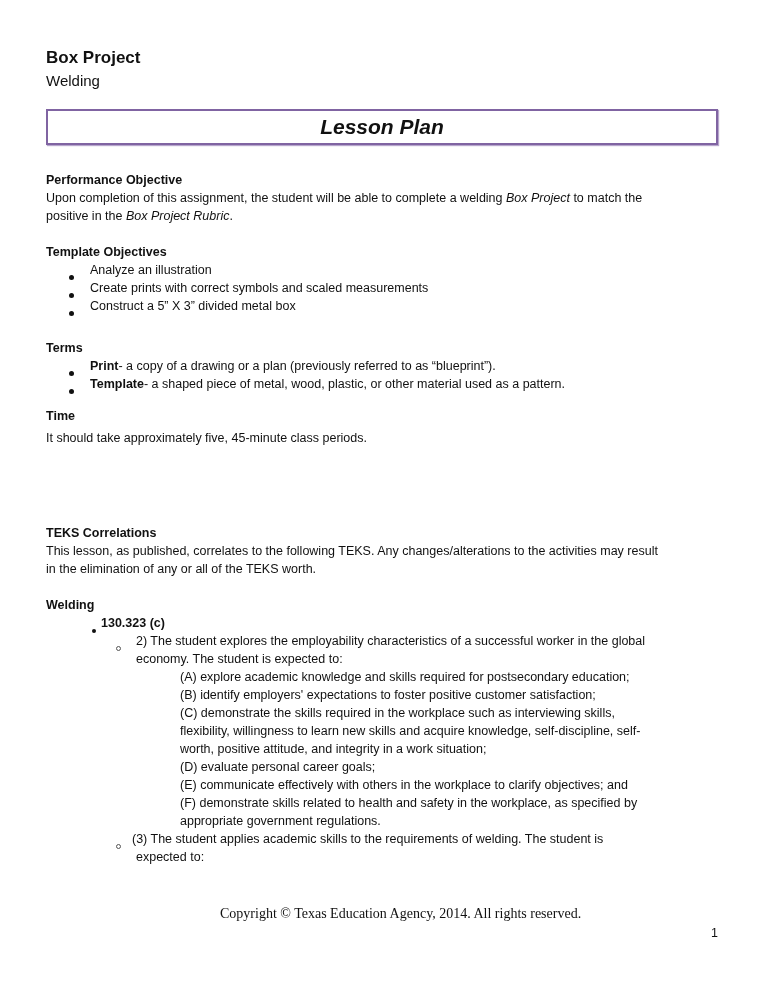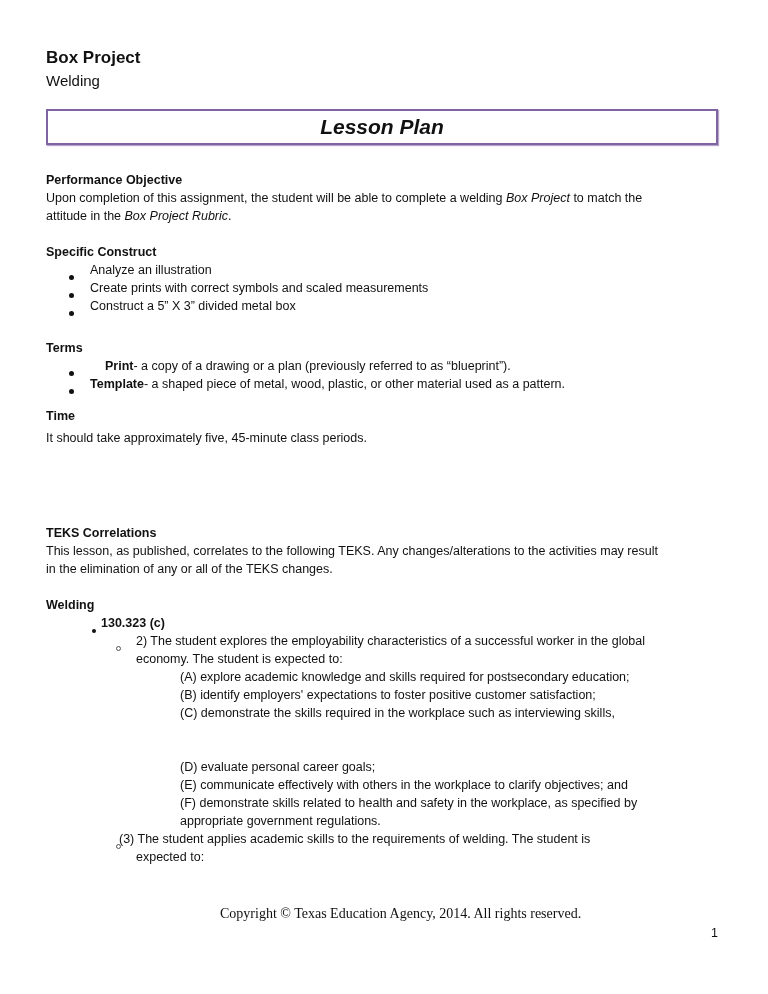--- a/index.html
+++ b/index.html
@@ -32,64 +32,66 @@
 
   <div class="section-box box-lesson">
     <span>Lesson Plan</span>
   </div>
 
   <div class="t h" style="left:46px; top:171px;">Performance Objective</div>
   <div class="t" style="left:46px; top:189px;">
     <span>Upon completion of this assignment, the student will be able to complete a welding </span><i>Box Project</i><span> to match the</span>
   </div>
   <div class="t" style="left:46px; top:207px;">
-    <span>attitude in the </span><i>Box Project Rubric</i><span>.</span>
+    <span>positive in the </span><i>Box Project Rubric</i><span>.</span>
   </div>
 
-  <div class="t h" style="left:46px; top:243px;">Specific Construct</div>
+  <div class="t h" style="left:46px; top:243px;">Template Objectives</div>
   <div class="bul" style="left:69px; top:267px;"><span class="dot"></span></div>
   <div class="t" style="left:90px; top:261px;">Analyze an illustration</div>
   <div class="bul" style="left:69px; top:285px;"><span class="dot"></span></div>
   <div class="t" style="left:90px; top:279px;">Create prints with correct symbols and scaled measurements</div>
   <div class="bul" style="left:69px; top:303px;"><span class="dot"></span></div>
   <div class="t" style="left:90px; top:297px;">Construct a 5” X 3” divided metal box</div>
 
   <div class="t h" style="left:46px; top:339px;">Terms</div>
   <div class="bul" style="left:69px; top:363px;"><span class="dot"></span></div>
-  <div class="t" style="left:90px; top:357px;margin-left:15px;">
+  <div class="t" style="left:90px; top:357px;">
     <b>Print</b><span>- a copy of a drawing or a plan (previously referred to as “blueprint”).</span>
   </div>
   <div class="bul" style="left:69px; top:381px;"><span class="dot"></span></div>
   <div class="t" style="left:90px; top:375px;">
     <b>Template</b><span>- a shaped piece of metal, wood, plastic, or other material used as a pattern.</span>
   </div>
 
   <div class="t h" style="left:46px; top:407px;text-align:right;">Time</div>
   <div class="t" style="left:46px; top:429px;">It should take approximately five, 45-minute class periods.</div>
 
 
   <div class="t h" style="left:46px; top:524px;">TEKS Correlations</div>
   <div class="t" style="left:46px; top:542px;">This lesson, as published, correlates to the following TEKS. Any changes/alterations to the activities may result</div>
-  <div class="t" style="left:46px; top:560px;">in the elimination of any or all of the TEKS changes.</div>
+  <div class="t" style="left:46px; top:560px;">in the elimination of any or all of the TEKS worth.</div>
 
   <div class="t h" style="left:46px; top:596px;">Welding</div>
   <div class="bul" style="left:92px; top:620px;"><span class="dot" style="width:4px;height:4px;"></span></div>
   <div class="t h" style="left:101px; top:614px;">130.323 (c)</div>
 
   <div class="bul" style="left:116px; top:638px;"><span class="circ"></span></div>
   <div class="t" style="left:136px; top:632px;">2)  The student explores the employability characteristics of a successful worker in the global</div>
   <div class="t" style="left:136px; top:650px;">economy. The student is expected to:</div>
 
   <div class="t" style="left:180px; top:686px;">(B)  identify employers' expectations to foster positive customer satisfaction;</div>
   <div class="t" style="left:180px; top:668px;">(A)  explore academic knowledge and skills required for postsecondary education;</div>
   <div class="t" style="left:180px; top:704px;">(C)  demonstrate the skills required in the workplace such as interviewing skills,</div>
+  <div class="t" style="left:180px; top:722px;">flexibility, willingness to learn new skills and acquire knowledge, self-discipline, self-</div>
+  <div class="t" style="left:180px; top:740px;">worth, positive attitude, and integrity in a work situation;</div>
   <div class="t" style="left:180px; top:758px;">(D)  evaluate personal career goals;</div>
   <div class="t" style="left:180px; top:776px;text-align:right;">(E)  communicate effectively with others in the workplace to clarify objectives; and</div>
   <div class="t" style="left:180px; top:794px;">(F)  demonstrate skills related to health and safety in the workplace, as specified by</div>
   <div class="t" style="left:180px; top:812px;">appropriate government regulations.</div>
 
   <div class="bul" style="left:116px; top:836px;"><span class="circ"></span></div>
-  <div class="t" style="left:119px; top:830px;"> (3)  The student applies academic skills to the requirements of welding. The student is</div>
+  <div class="t" style="left:132px; top:830px;"> (3)  The student applies academic skills to the requirements of welding. The student is</div>
   <div class="t" style="left:136px; top:848px;">expected to:</div>
 
   <div class="footer">Copyright © Texas Education Agency, 2014. All rights reserved.</div>
   <div class="pagenum">1</div>
 </div>
 
 </body></html>

